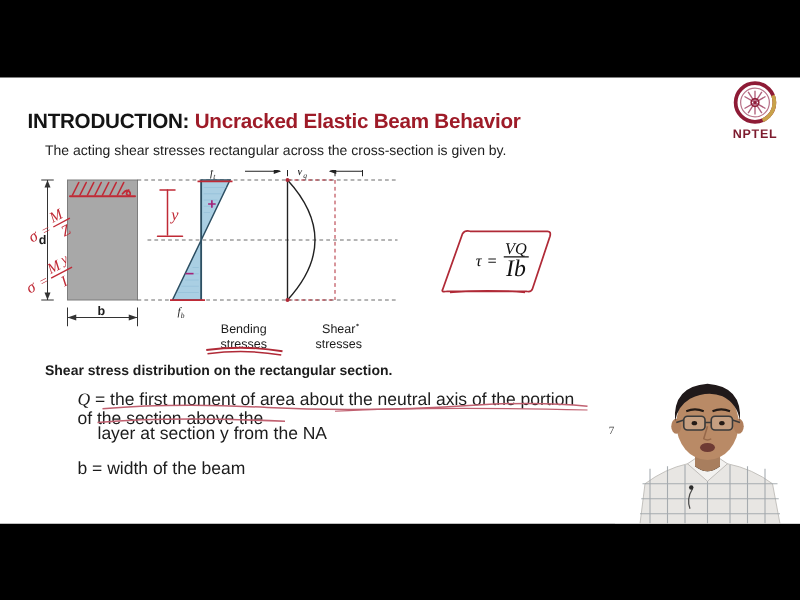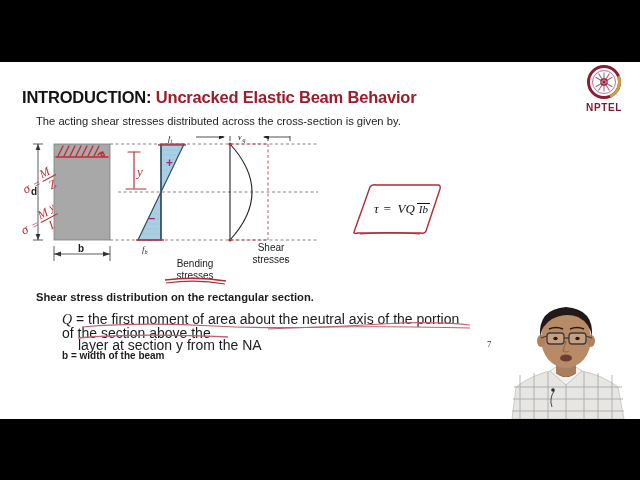--- a/index.html
+++ b/index.html
@@ -20,40 +20,40 @@
   .nptel .ring{position:relative;margin:0 auto;width:36px;height:36px;}
   .nptel .ring svg{display:block;}
   .nptel .word{margin-top:2px;font-size:10px;font-weight:bold;color:#7d1b2e;letter-spacing:0.6px;}
 
   
   .figure{position:absolute;left:18px;top:74px;width:330px;height:140px;}
   .figure svg{display:block;}
 
   .fig-caption{position:absolute;font-size:10px;color:#1c1c1c;text-align:center;line-height:12px;}
   .cap-bending{left:166px;top:196px;width:58px;}
-  .cap-shear{left:244px;top:180px;width:54px;}
+  .cap-shear{left:244px;top:196px;width:54px;}
 
   
   .hand-left{position:absolute;left:20px;top:100px;width:76px;height:88px;}
 
   
   .tau-box{position:absolute;left:340px;top:120px;width:118px;height:54px;}
   .tau-inner{position:absolute;left:22px;top:8px;width:80px;height:38px;display:flex;align-items:center;justify-content:center;
              font-family:"Liberation Serif",serif;font-style:italic;color:#111;}
   .tau-eq{display:flex;align-items:center;gap:4px;font-size:13px;}
-  .frac{display:inline-flex;flex-direction:row;align-items:center;line-height:1.05;}
+  .frac{display:inline-flex;flex-direction:column;align-items:center;line-height:1.05;}
   .frac .num{font-size:13px;padding:0 2px;}
-  .frac .den{font-size:11px;padding:0 2px;border-top:1.1px solid #111;}
+  .frac .den{font-size:19px;padding:0 2px;border-top:1.1px solid #111;}
 
   
   .line-shear{position:absolute;left:36px;top:229px;font-size:11.2px;color:#1c1c1c;white-space:nowrap;font-weight:bold;}
   .bullet-q{position:absolute;left:62px;top:251px;font-size:14px;color:#1c1c1c;line-height:12.5px;width:410px;}
   .bullet-q .qvar{font-family:"Liberation Serif",serif;font-style:italic;}
   .bullet-q .l2{display:block;padding-left:16px;}
-  .bullet-b{position:absolute;left:62px;top:288px;font-size:10px;color:#1c1c1c;white-space:nowrap;font-weight:bold;}
+  .bullet-b{position:absolute;left:62px;top:304px;font-size:14px;color:#1c1c1c;white-space:nowrap;}
 
   
   .ink{position:absolute;background:transparent;}
   .ink svg{display:block;overflow:visible;}
 
   .pagenum{position:absolute;left:487px;top:277px;font-size:9px;color:#3a3a3a;font-family:"Liberation Serif",serif;}
 
   
   .presenter{position:absolute;left:492px;top:233px;width:148px;height:124px;overflow:hidden;}
   .presenter svg{display:block;}
@@ -65,21 +65,21 @@
 
   <div class="letterbox-top"></div>
   <div class="letterbox-bottom"></div>
 
   <div class="slide">
 
     <div class="title">
       <span class="t-black">INTRODUCTION:</span>
       <span class="t-red">Uncracked Elastic Beam Behavior</span>
     </div>
-    <div class="subtitle">The acting shear stresses distributed across the cross-section is given by.</div>
+    <div class="subtitle">The acting shear stresses rectangular across the cross-section is given by.</div>
 
     <div class="nptel">
       <div class="ring">
         <svg width="36" height="36" viewBox="0 0 36 36">
           <circle cx="18" cy="18" r="15.5" fill="none" stroke="#8e1b36" stroke-width="3"></circle>
           <circle cx="18" cy="18" r="15.5" fill="none" stroke="#c8a24a" stroke-width="3" stroke-dasharray="24 73" stroke-dashoffset="6"></circle>
           <circle cx="18" cy="18" r="11.5" fill="#ffffff" stroke="#b9768c" stroke-width="1"></circle>
           <g stroke="#b0607c" stroke-width="1.1" fill="none">
             <line x1="18" y1="8.5" x2="18" y2="27.5"></line>
             <line x1="9.6" y1="13.2" x2="26.4" y2="22.8"></line>

